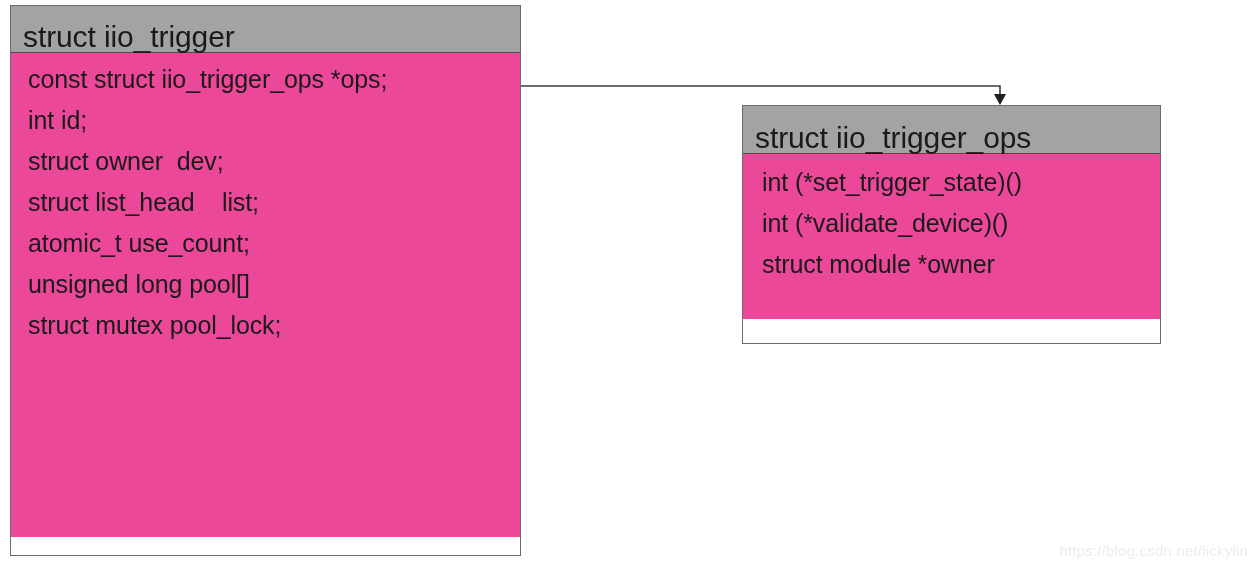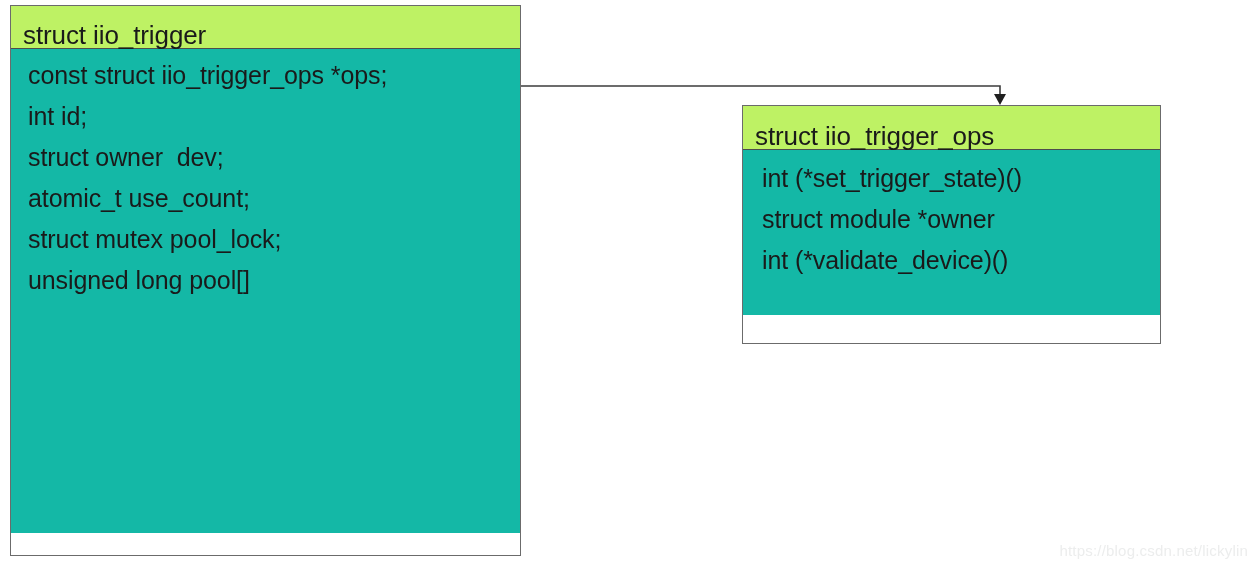--- a/index.html
+++ b/index.html
@@ -25,36 +25,36 @@
 
   
   .struct-box {
     position: absolute;
     box-sizing: border-box;
     border: 1px solid #6b6b6b;
     background: #ffffff;
   }
   .struct-title {
     box-sizing: border-box;
-    background: #bef264;
+    background: #a3a3a3;
     color: #1a1a1a;
-    font-size: 26px;
+    font-size: 30px;
     line-height: 1;
     padding: 16px 0 0 12px;
     white-space: pre;
     letter-spacing: -0.1px;
   }
   .struct-divider {
     height: 1px;
     background: #4d4d4d;
     width: 100%;
   }
   .struct-body {
     box-sizing: border-box;
-    background: #14b8a6;
+    background: #ec4899;
     padding: 6px 0 6px 0;
   }
   .field-row {
     box-sizing: border-box;
     color: #1a1a1a;
     font-size: 25px;
     line-height: 41px;
     height: 41px;
     padding-left: 17px;
     white-space: pre;
@@ -105,33 +105,34 @@
 
 <div class="canvas">
 
   <div class="struct-box" id="box-iio-trigger">
     <div class="struct-title">struct iio_trigger</div>
     <div class="struct-divider"></div>
     <div class="struct-body">
       <div class="field-row">const struct iio_trigger_ops *ops;</div>
       <div class="field-row">int id;</div>
       <div class="field-row">struct owner  dev;</div>
+      <div class="field-row">struct list_head    list;</div>
       <div class="field-row">atomic_t use_count;</div>
+      <div class="field-row">unsigned long pool[]</div>
       <div class="field-row">struct mutex pool_lock;</div>
-      <div class="field-row">unsigned long pool[]</div>
     </div>
   </div>
 
   <div class="struct-box" id="box-iio-trigger-ops">
     <div class="struct-title">struct iio_trigger_ops</div>
     <div class="struct-divider"></div>
     <div class="struct-body">
       <div class="field-row">int (*set_trigger_state)()</div>
+      <div class="field-row">int (*validate_device)()</div>
       <div class="field-row">struct module *owner</div>
-      <div class="field-row">int (*validate_device)()</div>
     </div>
   </div>
 
   <svg class="connector" viewBox="0 0 1254 576">
     <polyline points="521,86 1000,86 1000,96" fill="none" stroke="#3c3c3c" stroke-width="1.6"></polyline>
     <polygon points="994,94 1006,94 1000,105" fill="#1f1f1f"></polygon>
   </svg>
 
   <div class="watermark">https://blog.csdn.net/lickylin</div>
 

